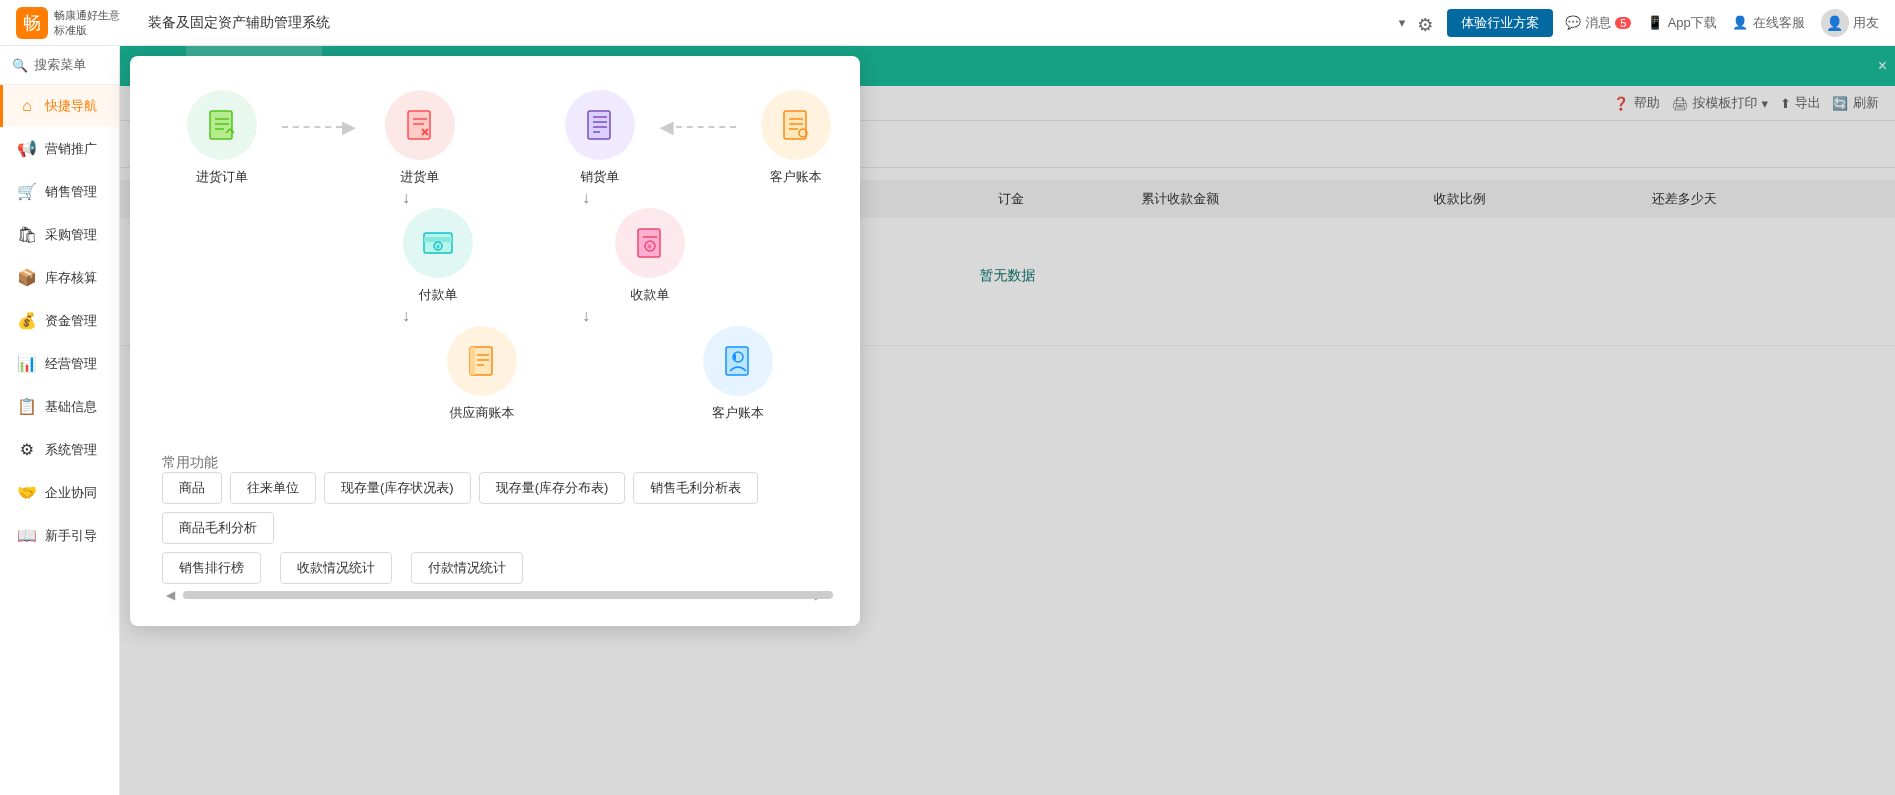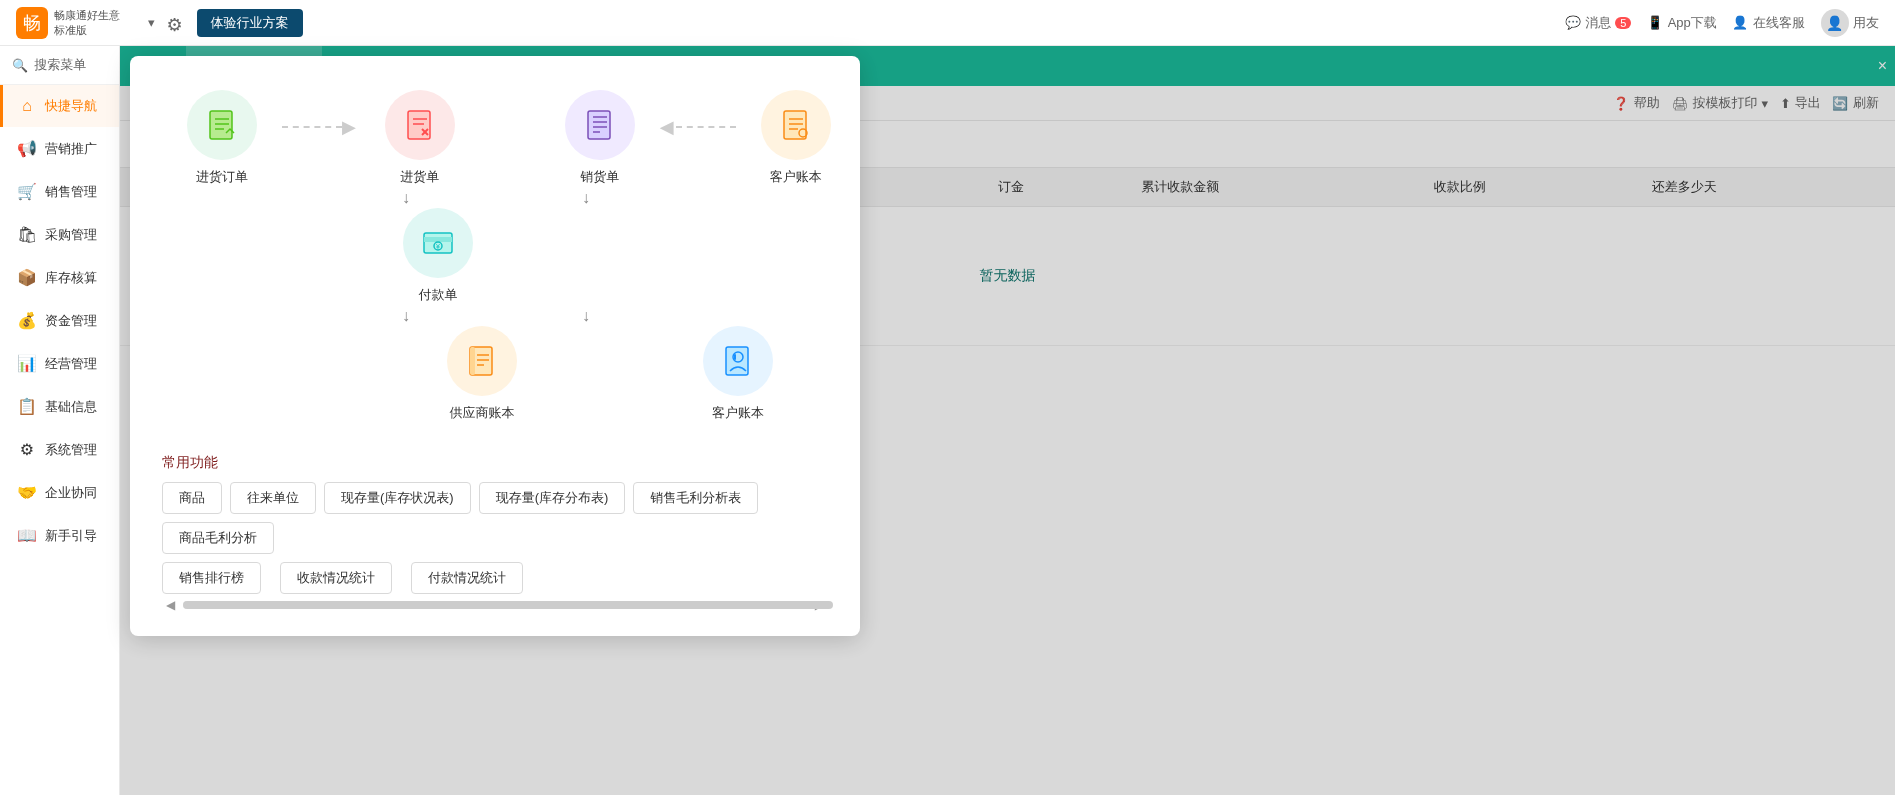--- a/index.html
+++ b/index.html
@@ -12,21 +12,21 @@
     .top-header {
       display: flex; align-items: center; height: 46px;
       background: #fff; border-bottom: 1px solid #e8e8e8;
       padding: 0 16px; gap: 12px;
     }
     .logo-area { display: flex; align-items: center; width: 120px; gap: 6px; }
     .logo-icon { width: 32px; height: 32px; background: #ff7d00; border-radius: 6px; display:flex; align-items:center; justify-content:center; color:#fff; font-size:18px; }
     .logo-text { font-size: 11px; color: #333; line-height: 1.3; }
     .system-title { color: #333; font-size: 14px; font-weight: 500; flex: 1; }
     .header-dropdown { display: flex; align-items: center; gap: 4px; cursor: pointer; color: #666; }
-    .header-btn { background: #0c4a6e; color: #fff; border: none; border-radius: 4px; padding: 5px 14px; font-size: 13px; cursor: pointer; }
+    .header-btn { background: #0369a1; color: #fff; border: none; border-radius: 4px; padding: 5px 14px; font-size: 13px; cursor: pointer; }
     .header-right { display: flex; align-items: center; gap: 16px; margin-left: auto; }
     .header-right-item { display: flex; align-items: center; gap: 4px; color: #666; font-size: 13px; cursor: pointer; }
     .badge { background: #ff4d4f; color: #fff; border-radius: 10px; padding: 0 5px; font-size: 11px; min-width: 16px; text-align: center; }
     .avatar { width: 28px; height: 28px; background: #d9d9d9; border-radius: 50%; display: flex; align-items:center; justify-content:center; overflow: hidden; }
     .gear-icon { width: 18px; height: 18px; cursor: pointer; color: #666; }
 
     
     .main-area { display: flex; flex: 1; overflow: hidden; }
 
     
@@ -90,21 +90,21 @@
     .btn-query { background: #ff7d00; color: #fff; border: none; border-radius: 4px; padding: 5px 18px; font-size: 13px; cursor: pointer; height: 30px; }
     .btn-set { background: #fff; color: #ff7d00; border: 1px solid #ff7d00; border-radius: 4px; padding: 5px 12px; font-size: 13px; cursor: pointer; height: 30px; }
     .more-conditions { color: #1abc9c; font-size: 13px; cursor: pointer; }
 
     
     .table-area { flex: 1; overflow: auto; background: #fff; }
     table { width: 100%; border-collapse: collapse; font-size: 13px; }
     thead th {
       background: #f5f5f5; border-bottom: 1px solid #e8e8e8;
       padding: 10px 12px; text-align: left; color: #333; font-weight: 500;
-      white-space: nowrap; position: sticky; top: 0; z-index: 1;
+      white-space: nowrap; position: sticky; top: 12px; z-index: 1;
     }
     tbody td { padding: 10px 12px; border-bottom: 1px solid #f0f0f0; color: #666; }
     .empty-msg { text-align: center; padding: 60px; color: #0f766e; font-size: 14px; }
 
     
     .modal-overlay {
       position: fixed; top: 46px; left: 120px; right: 0; bottom: 0;
       background: rgba(0,0,0,0.15); z-index: 100;
       display: flex; align-items: flex-start; justify-content: flex-start;
       padding: 0;
@@ -139,21 +139,21 @@
     .circle-red-light { background: #fde8e8; color: #f5222d; }
     .circle-purple { background: #f0eaff; color: #7b4fb8; }
     .circle-orange { background: #fff3e0; color: #fa8c16; }
     .circle-teal { background: #e0f7f4; color: #13c2c2; }
     .circle-pink { background: #fde8ee; color: #eb4a6e; }
     .circle-orange2 { background: #fff3e0; color: #fa8c16; }
     .circle-blue { background: #e6f4ff; color: #1890ff; }
 
     
     .common-func { margin-top: 12px; }
-    .common-func-title { font-size: 14px; color: #7f1d1d; margin-bottom: 10px; }
+    .common-func-title { font-size: 14px; color: #737373; }
     .func-buttons { display: flex; flex-wrap: wrap; gap: 8px; }
     .func-btn {
       border: 1px solid #d9d9d9; border-radius: 4px; padding: 6px 16px;
       font-size: 13px; color: #333; background: #fff; cursor: pointer;
     }
     .scroll-track {
       height: 8px; background: #f0f0f0; border-radius: 4px; position: relative;
     }
     .scroll-thumb {
       height: 8px; background: #ccc; border-radius: 4px; width: 650px; position: absolute; left: 0;
@@ -177,20 +177,21 @@
 <div class="app-container">
 
   <div class="top-header">
     <div class="logo-area">
       <div class="logo-icon">畅</div>
       <div class="logo-text">
         <div style="white-space:pre-line; font-size:11px; color:#555;">畅康通好生意
 标准版</div>
       </div>
     </div>
+    <div class="system-title">装备及固定资产辅助管理系统</div>
     <div class="header-dropdown">
       <span>▾</span>
     </div>
     <div class="gear-icon" style="cursor:pointer; color:#666; font-size:18px;">⚙</div>
     <button class="header-btn">体验行业方案</button>
     <div class="header-right">
       <div class="header-right-item">
         <span>💬</span>
         <span>消息</span>
         <span class="badge">5</span>
@@ -433,20 +434,31 @@
                 <rect x="4" y="8" width="28" height="20" rx="2" fill="#b5f5ec" stroke="#13c2c2" stroke-width="1.5"></rect>
                 <rect x="4" y="12" width="28" height="5" fill="#87e8de"></rect>
                 <circle cx="18" cy="21" r="4" fill="none" stroke="#13c2c2" stroke-width="1.5"></circle>
                 <text x="16" y="24" font-size="7" fill="#13c2c2">¥</text>
               </svg>
             </div>
             <span class="flow-label">付款单</span>
           </div>
           <div style="width:60px;"></div>
 
+          <div class="flow-node">
+            <div class="flow-circle circle-pink">
+              <svg width="36" height="36" viewBox="0 0 36 36" fill="none">
+                <rect x="6" y="4" width="22" height="28" rx="2" fill="#ffadd2" stroke="#eb4a6e" stroke-width="1.5"></rect>
+                <line x1="11" y1="12" x2="25" y2="12" stroke="#eb4a6e" stroke-width="1.5"></line>
+                <circle cx="18" cy="21" r="5" fill="none" stroke="#eb4a6e" stroke-width="1.5"></circle>
+                <text x="15.5" y="24" font-size="7" fill="#eb4a6e">¥</text>
+              </svg>
+            </div>
+            <span class="flow-label">收款单</span>
+          </div>
         </div>
 
         <div class="flow-row" style="margin-top:4px;">
           <div style="width:120px;"></div>
           <div style="width:64px;"></div>
           <div class="flow-arrow-col">
             <span class="solid-arrow-down">↓</span>
           </div>
           <div style="width:60px;"></div>
           <div class="flow-arrow-col">

